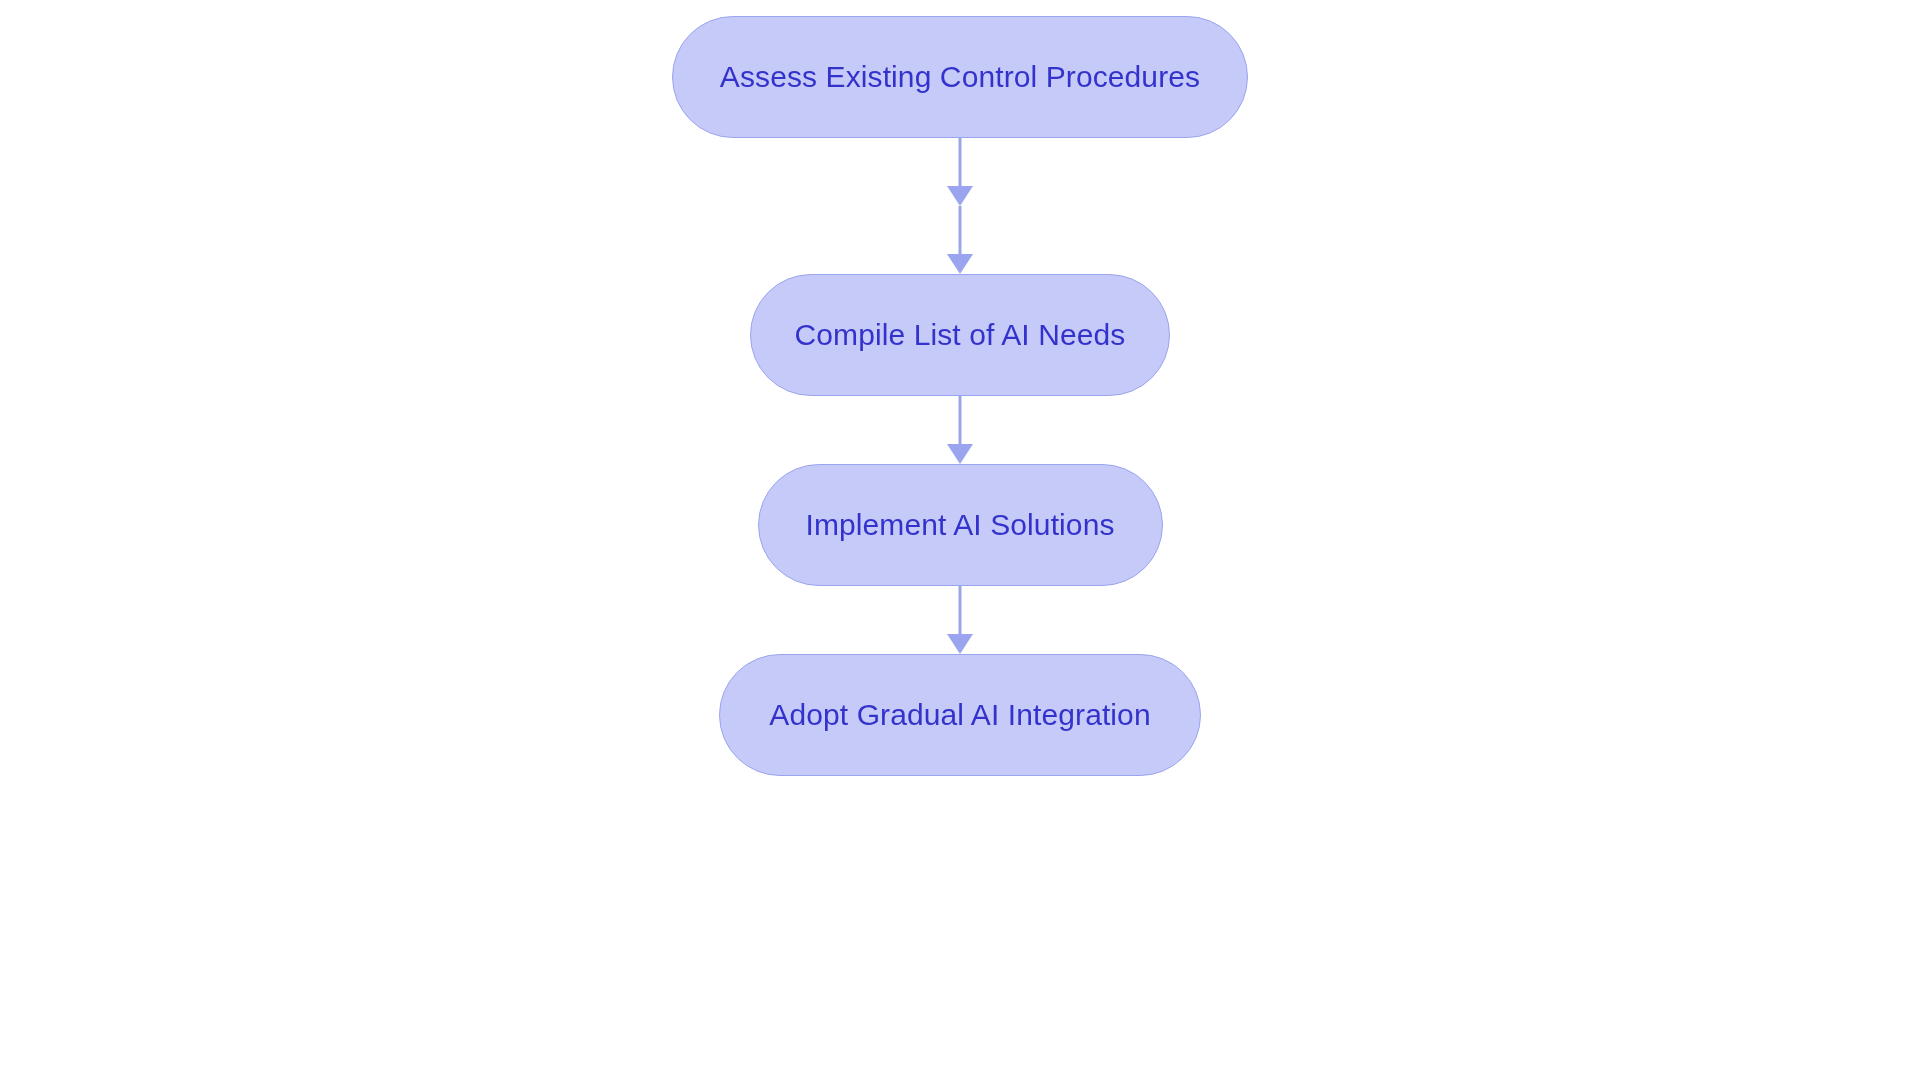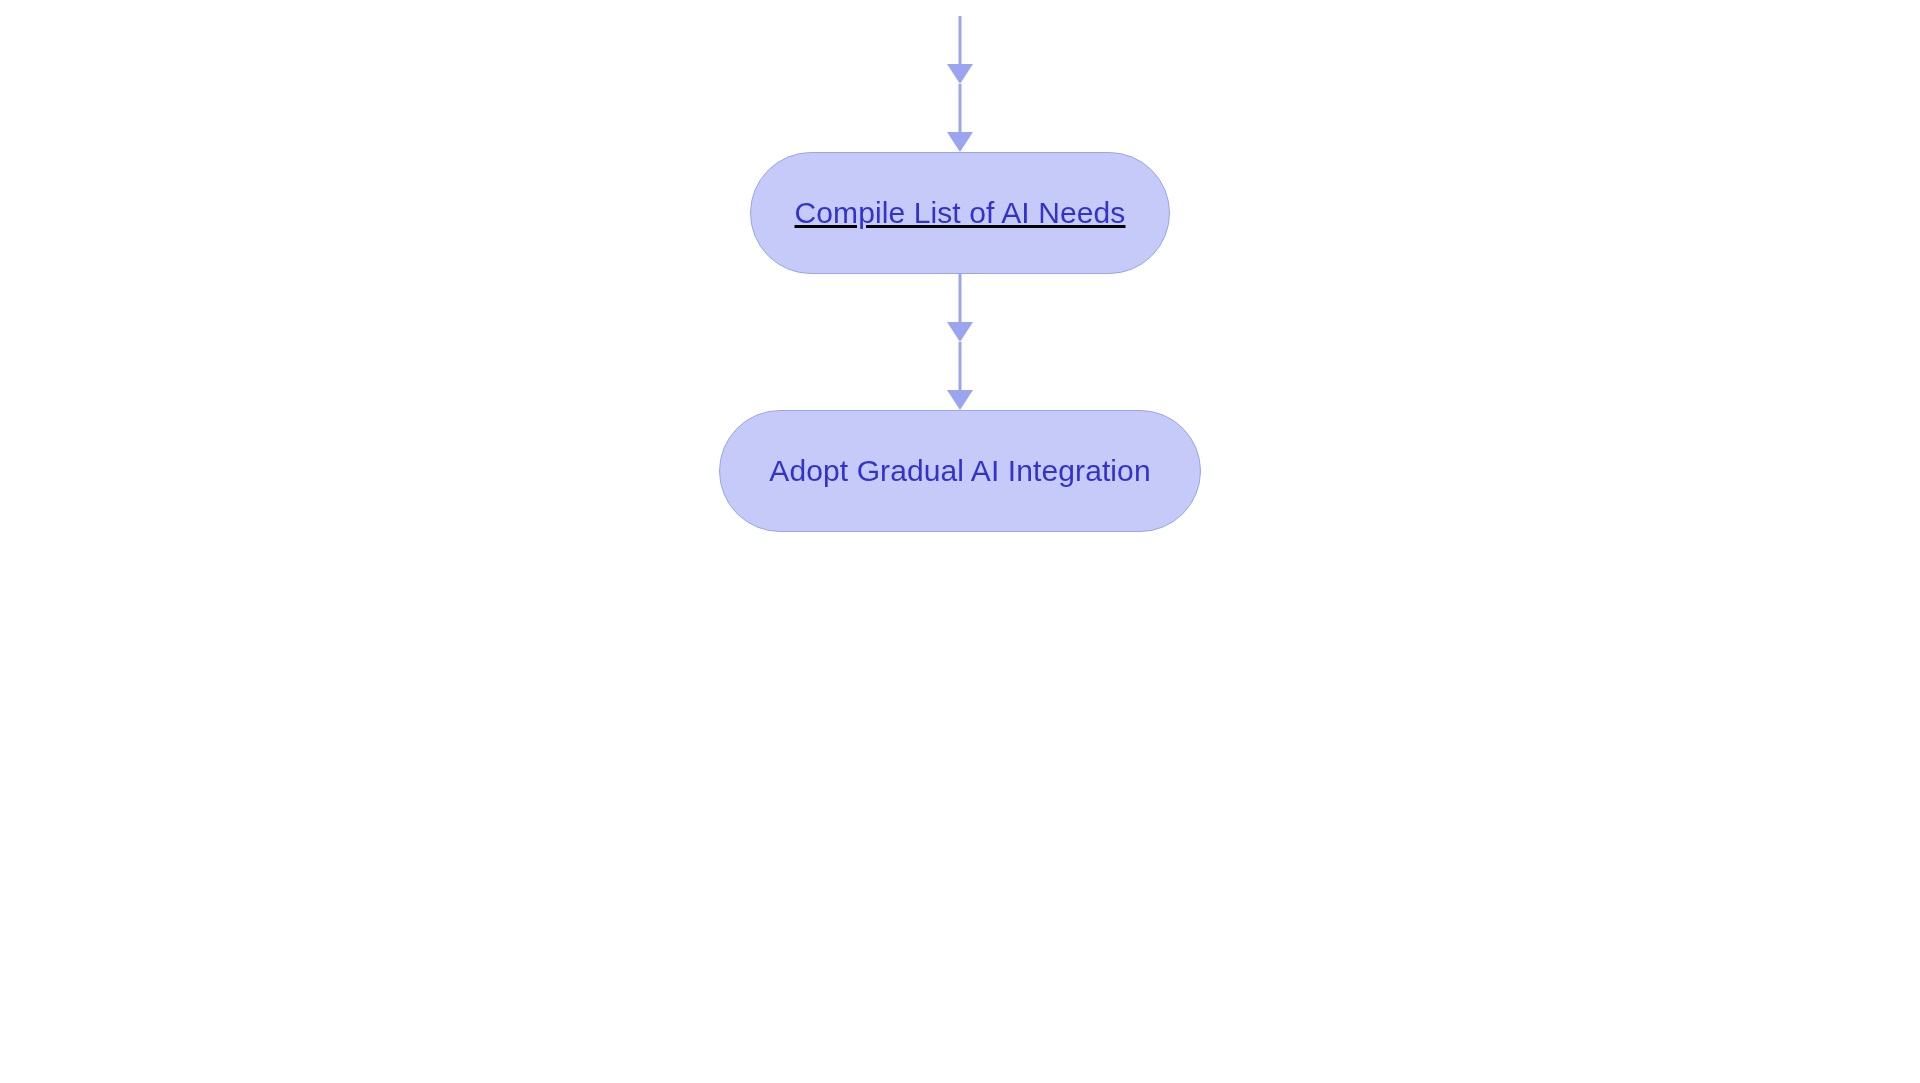--- a/index.html
+++ b/index.html
@@ -83,30 +83,33 @@
     width: 0;
     height: 0;
     border-left: 13px solid transparent;
     border-right: 13px solid transparent;
     border-top: 20px solid #9ba5ef;
   }
 
   
   .w-n1 { width: 576px; }
   .w-n2 { width: 576px; }
-  .w-n3 { width: 420px; text-decoration: underline; }
+  .w-n3 { width: 420px; }
   .w-n4 { width: 405px; }
   .w-n5 { width: 482px; }
 </style>
 </head>
 <body>
 
 <div id="flowchart-canvas">
   <div class="flow-column">
 
+    <div class="flow-node w-n1">
+      <span class="flow-node-label">Assess Existing Control Procedures</span>
+    </div>
 
     <div class="flow-connector">
       <div class="connector-line"></div>
       <div class="connector-head"></div>
     </div>
 
 
     <div class="flow-connector">
       <div class="connector-line"></div>
       <div class="connector-head"></div>
@@ -114,20 +117,23 @@
 
     <div class="flow-node w-n3">
       <span class="flow-node-label">Compile List of AI Needs</span>
     </div>
 
     <div class="flow-connector">
       <div class="connector-line"></div>
       <div class="connector-head"></div>
     </div>
 
+    <div class="flow-node w-n4">
+      <span class="flow-node-label">Implement AI Solutions</span>
+    </div>
 
     <div class="flow-connector">
       <div class="connector-line"></div>
       <div class="connector-head"></div>
     </div>
 
     <div class="flow-node w-n5">
       <span class="flow-node-label">Adopt Gradual AI Integration</span>
     </div>
 

